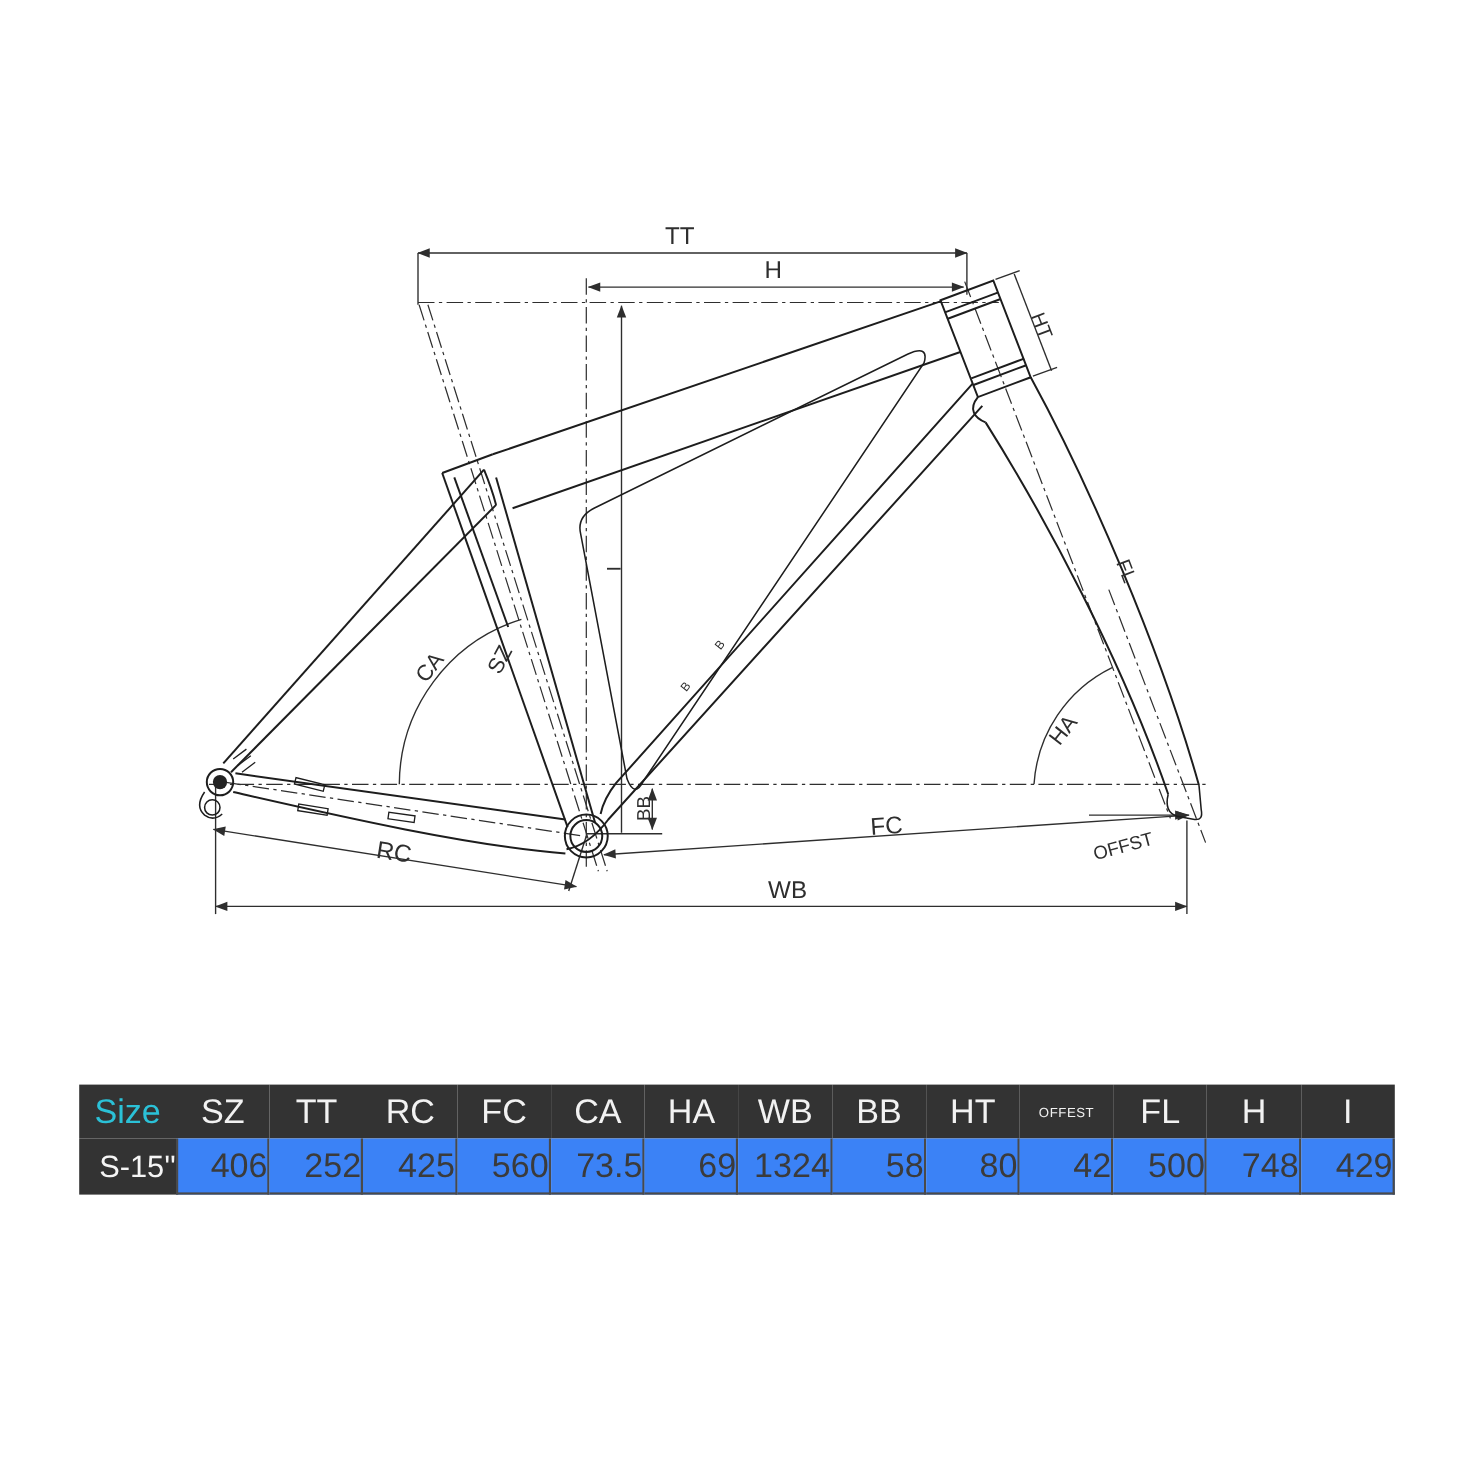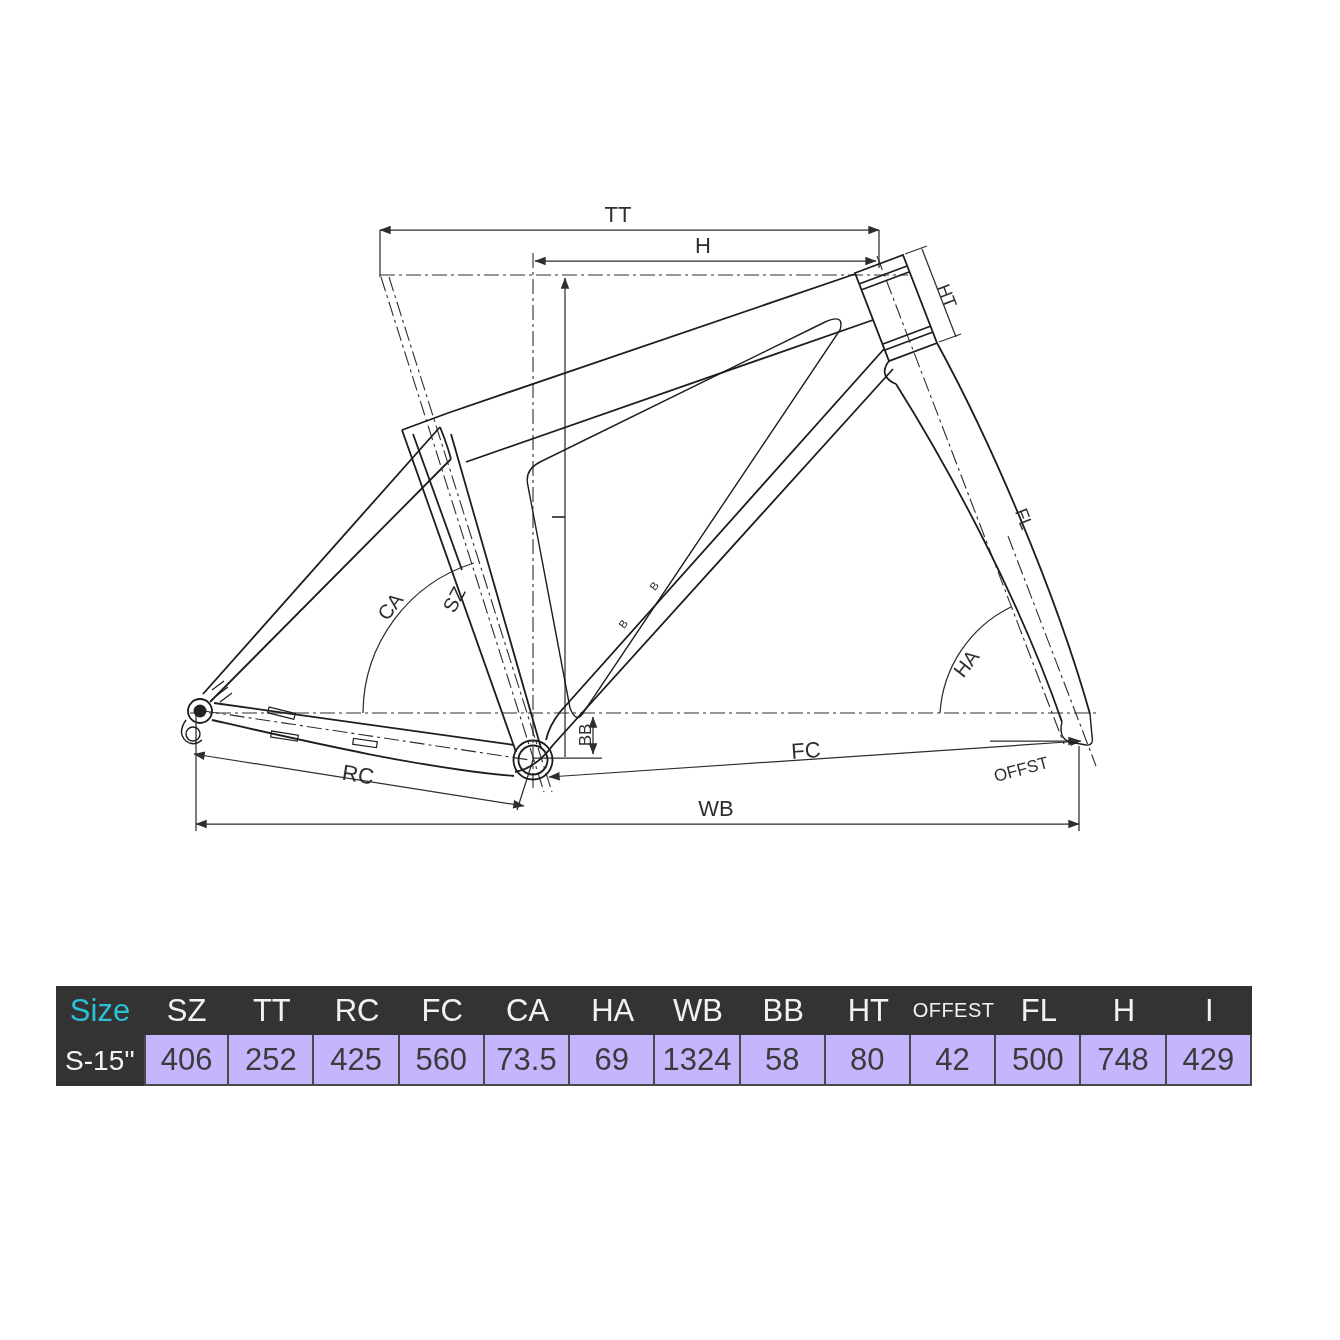--- a/index.html
+++ b/index.html
@@ -8,40 +8,40 @@
     font-family:"Liberation Sans", sans-serif;overflow:hidden;
   }
   
   .diagram-wrap{position:absolute;left:0;top:0;width:1340px;height:960px;}
   svg text.dim{
     font-family:"Liberation Sans", sans-serif;
     fill:#2e2e2e;
   }
   
   table.geo{
-    position:absolute;left:56px;top:986px;width:1196px;
+    position:absolute;left:72px;top:986px;width:1196px;
     border-collapse:separate;border-spacing:0;table-layout:fixed;
   }
   table.geo col.c-size{width:88px;}
   table.geo th{
     background:#333333;color:#f2f2f2;font-weight:400;
     height:49px;font-size:31px;text-align:center;padding:0;
     white-space:nowrap;
   }
   table.geo th.size-head{color:#2bc1d7;}
-  table.geo th.offest-head{font-size:20px;letter-spacing:.5px;}
+  table.geo th.offest-head{font-size:12px;letter-spacing:.5px;}
   table.geo td{
-    height:49px;text-align:center;vertical-align:middle;
+    height:49px;text-align:right;vertical-align:middle;
     font-size:31px;color:#3b3b3b;padding:0;white-space:nowrap;
   }
   table.geo td.rowlabel{
     background:#333333;color:#f5f5f5;font-size:28px;
   }
   table.geo td.val{
-    background:#c4b5fd;border-right:2px solid #4a4a4a;
+    background:#3b82f6;border-right:2px solid #4a4a4a;
     border-bottom:2px solid #4a4a4a;
   }
   table.geo td.val.first{border-left:2px solid #4a4a4a;}
   table.geo tr:not(:last-child) td.val{border-bottom:0;}
   table.geo tr.alt td.val{
     background:#d4d4d4;background-clip:content-box;
     padding-top:4px;padding-bottom:5px;
   }
 </style>
 </head>

